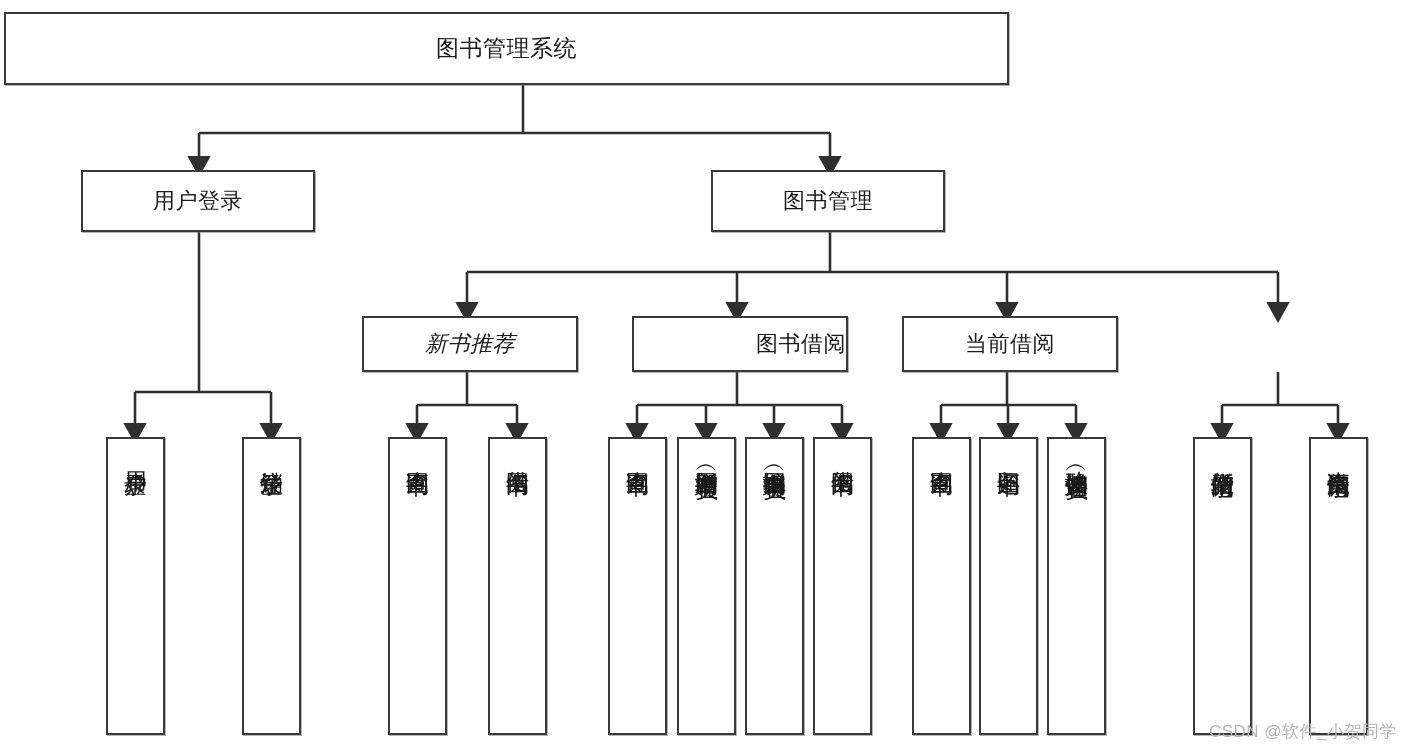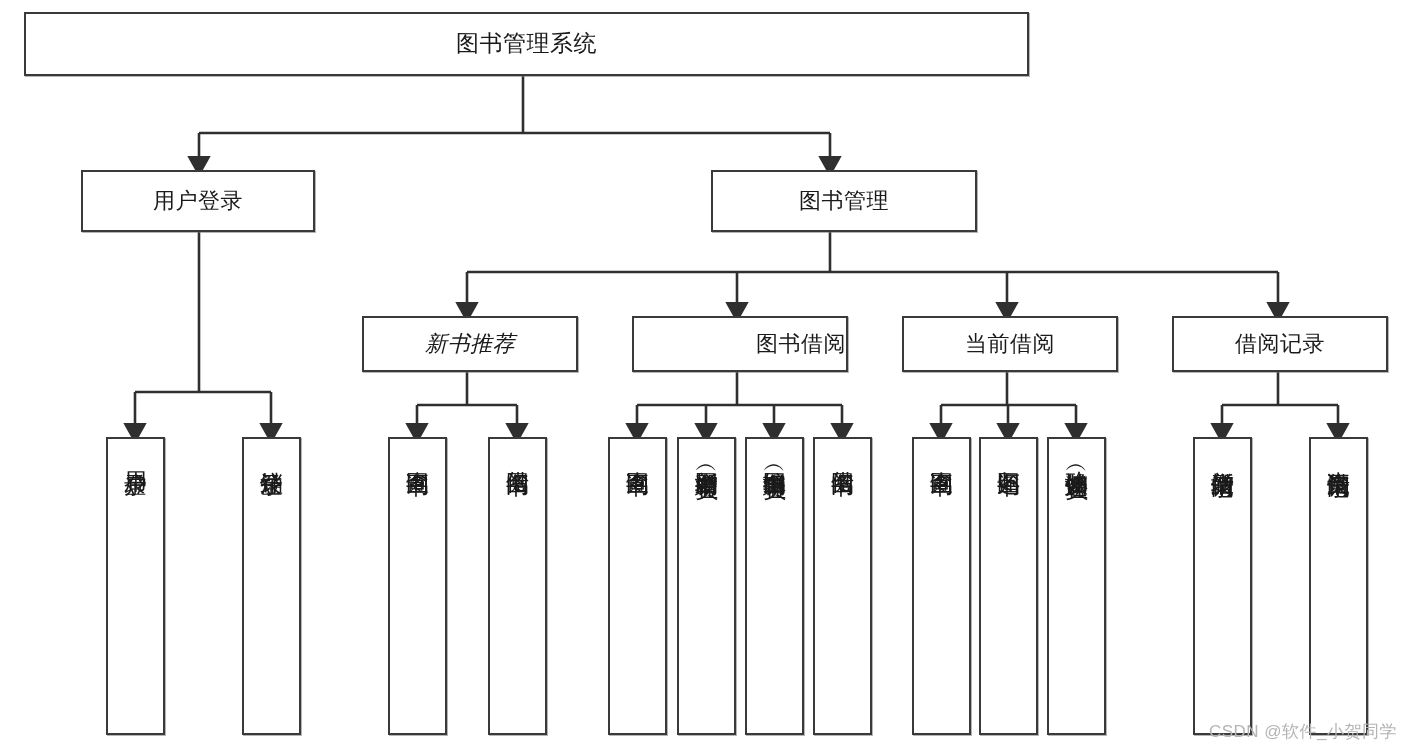--- a/index.html
+++ b/index.html
@@ -122,47 +122,44 @@
       <path d="M 1008,405 L 1008,427" marker-end="url(#arrowhead)"></path>
       <path d="M 1076,405 L 1076,427" marker-end="url(#arrowhead)"></path>
 
       <path d="M 1278,372 L 1278,405"></path>
       <path d="M 1222,405 L 1338,405"></path>
       <path d="M 1222,405 L 1222,427" marker-end="url(#arrowhead)"></path>
       <path d="M 1338,405 L 1338,427" marker-end="url(#arrowhead)"></path>
     </g>
   </svg>
 
-  <div class="node root horizontal" style="left:24px; top:12px; width:1005px; height:64px;">
+  <div class="node root horizontal" style="left:4px; top:12px; width:1005px; height:73px;">
     <span class="node-label">图书管理系统</span>
   </div>
 
   <div class="node horizontal" style="left:81px; top:170px; width:234px; height:62px;">
     <span class="node-label">用户登录</span>
   </div>
 
-  <div class="node horizontal" style="left:711px; top:170px; width:266px; height:62px;">
+  <div class="node horizontal" style="left:711px; top:170px; width:234px; height:62px;">
     <span class="node-label">图书管理</span>
   </div>
 
   <div class="node horizontal" style="left:362px; top:316px; width:216px; height:56px;font-style:italic;">
     <span class="node-label">新书推荐</span>
   </div>
 
   <div class="node horizontal" style="left:632px; top:316px; width:216px; height:56px;justify-content:flex-end;">
     <span class="node-label">图书借阅</span>
   </div>
 
   <div class="node horizontal" style="left:902px; top:316px; width:216px; height:56px;">
     <span class="node-label">当前借阅</span>
   </div>
 
-  <div class="node horizontal" style="left:1172px; top:316px; width:216px; height:56px;">
-    <span class="node-label">借阅记录</span>
-  </div>
 
   <div class="node vertical" style="left:106px; top:437px; width:59px; height:298px;">
     <span class="node-label">用户登录</span>
   </div>
 
   <div class="node vertical" style="left:242px; top:437px; width:59px; height:298px;">
     <span class="node-label">注销登录</span>
   </div>
 
   <div class="node vertical" style="left:388px; top:437px; width:59px; height:298px;">

